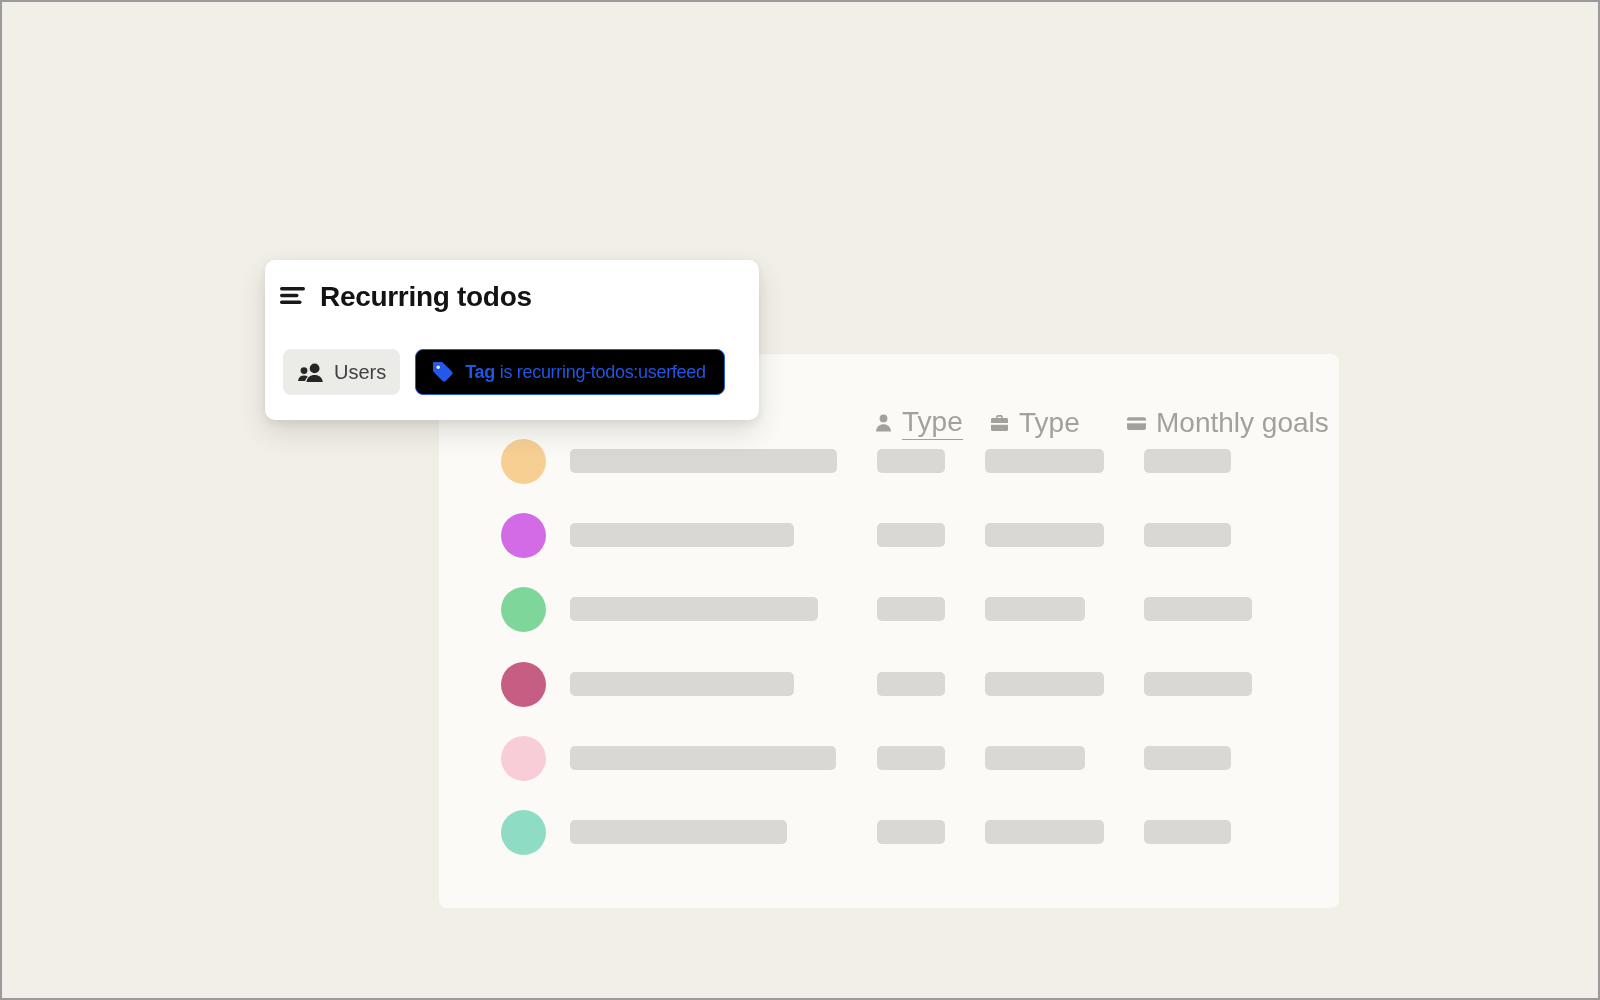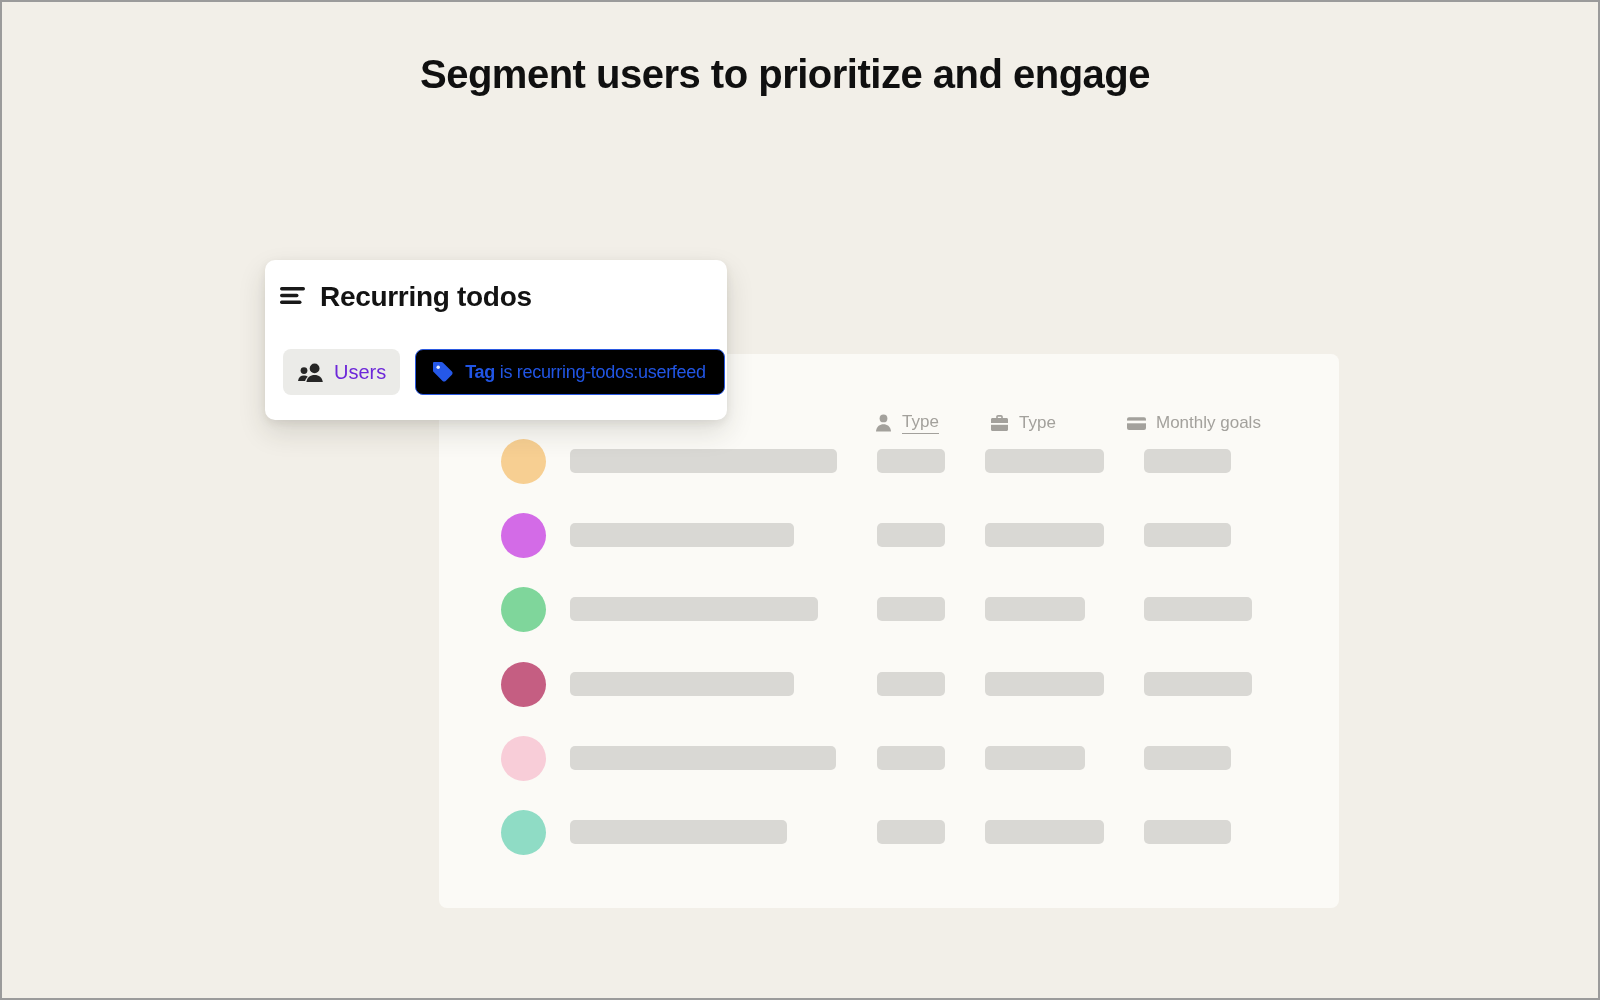--- a/index.html
+++ b/index.html
@@ -18,60 +18,60 @@
     margin:0;position:relative;top:70px;
     font-size:27px;line-height:36.5px;color:#6f6f6c;letter-spacing:-0.3px;
   }
   
   .table-panel{
     position:absolute;left:437px;top:352px;width:900px;height:554px;
     background:#fbfaf6;border-radius:8px;
   }
   .th{
     position:absolute;top:54px;height:30px;display:flex;align-items:center;gap:9px;
-    color:#a3a19c;font-size:17px;font-weight:400;
+    color:#a3a19c;font-size:28px;font-weight:400;
   }
   .th-ic{display:flex;align-items:center;}
   .th-label.u{border-bottom:1.5px solid #a3a19c;padding-bottom:1px;}
   .row{position:absolute;left:0;width:100%;height:45px;}
   .avatar{position:absolute;left:62px;top:0;width:45px;height:45px;border-radius:50%;}
   .bar{position:absolute;top:10px;height:24px;border-radius:5px;background:#d9d8d4;}
   
   .card{
     position:absolute;left:263px;top:258px;width:462px;height:160px;
     background:#ffffff;border-radius:10px;
     box-shadow:0 12px 28px rgba(45,40,30,0.14),0 3px 8px rgba(45,40,30,0.08);
+    padding-left:32px;
   }
   .menu-icon{position:absolute;left:15px;top:24px;width:27px;height:22px;cursor:pointer;}
   .card-title{
     position:absolute;left:55px;top:21px;
     font-size:28px;font-weight:700;color:#131313;letter-spacing:-0.3px;
   }
   .controls{position:absolute;left:18px;top:89px;height:46px;display:flex;gap:15px;}
   .users-btn{
     display:inline-flex;align-items:center;gap:9px;height:46px;min-width:112px;
     box-sizing:border-box;padding:0 14px;border:none;border-radius:8px;
-    background:#ebebe8;color:#6d28d9;font-size:20px;
+    background:#ebebe8;color:#404040;font-size:20px;
     font-family:"Liberation Sans","DejaVu Sans",sans-serif;cursor:pointer;
   }
   .chip{
     display:inline-flex;align-items:center;gap:10px;height:46px;min-width:305px;
     box-sizing:border-box;padding:0 18px 0 15px;border:1.5px solid #2b59e0;border-radius:8px;
     background:#000000;color:#2155e4;font-size:18px;letter-spacing:-0.3px;cursor:pointer;
     white-space:nowrap;
   }
   .chip .chip-field{font-weight:700;}
 </style>
 </head>
 <body>
 
 <div class="canvas">
 
   <div class="hero">
-    <h1>Segment users to prioritize and engage</h1>
   </div>
 
   <div class="table-panel">
     <div id="thead">
         <div class="th" style="left: 435px;">
           <span class="th-ic">
             <svg width="19" height="20" viewBox="0 0 18 19">
               <circle cx="9" cy="5.2" r="3.7" fill="#a3a19c"></circle>
               <path d="M2 16.6c.7-4 3.4-6 7-6s6.3 2 7 6l.1.9H1.9z" fill="#a3a19c"></path>
             </svg>

